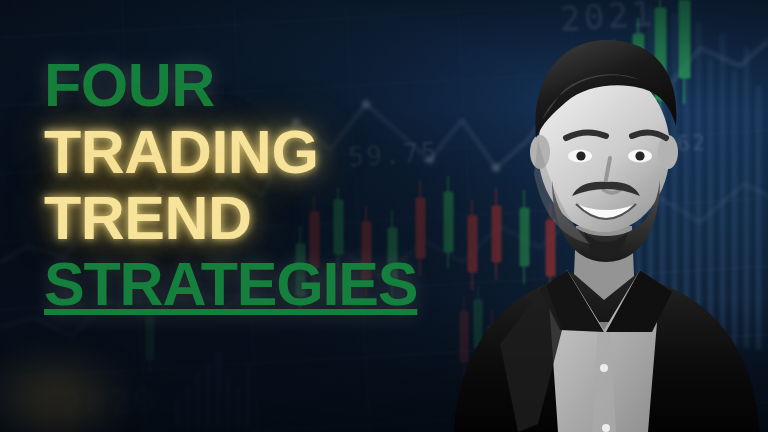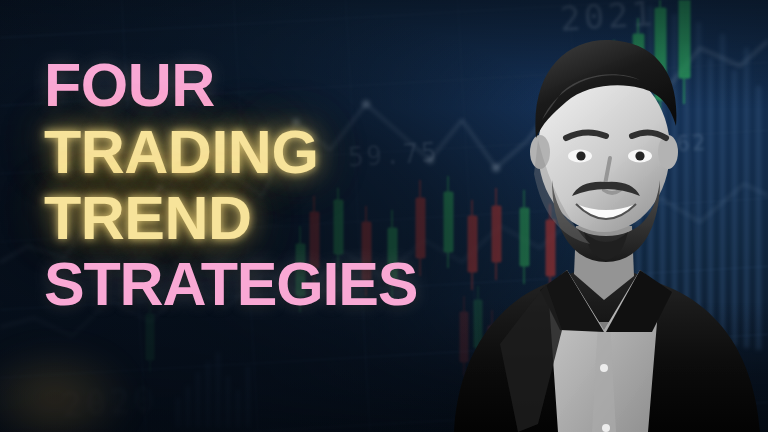--- a/index.html
+++ b/index.html
@@ -59,35 +59,35 @@
     position:absolute;left:44px;top:56px;z-index:6;
     line-height:.96;font-weight:700;
     font-family:"Liberation Sans",sans-serif;
   }
   .hl{
     display:block;margin:0;padding:0;
     font-size:62px;font-weight:700;letter-spacing:-.5px;
     text-transform:uppercase;white-space:nowrap;
   }
   .hl-white{
-    color:#f9a8d4;
+    color:#15803d;
     text-shadow:0 0 18px rgba(255,255,255,.22), 0 2px 10px rgba(0,0,0,.55);
   }
   .hl-gold{
     color:#f7e39a;
     text-shadow:
       0 0 8px  rgba(247,220,130,.85),
       0 0 22px rgba(240,205,95,.60),
       0 0 46px rgba(226,185,60,.40),
       0 0 70px rgba(210,165,40,.22);
   }
   #line-four{font-size:61px;margin-bottom:8px;}
   #line-trend{font-size:61px;margin-bottom:7px;}
   #line-trading{font-size:61px;margin-bottom:8px;}
-  #line-strategies{font-size:61px;letter-spacing:-1.2px;}
+  #line-strategies{font-size:61px;letter-spacing:-1.2px;text-decoration:underline;}
 </style>
 </head>
 <body>
 
 <div id="stage">
 
   <div class="bg-base"></div>
 
   <svg class="bg-svg blur-1" viewBox="0 0 768 432" aria-hidden="true">
     <g stroke="#27405f" stroke-width="1" opacity=".55">

